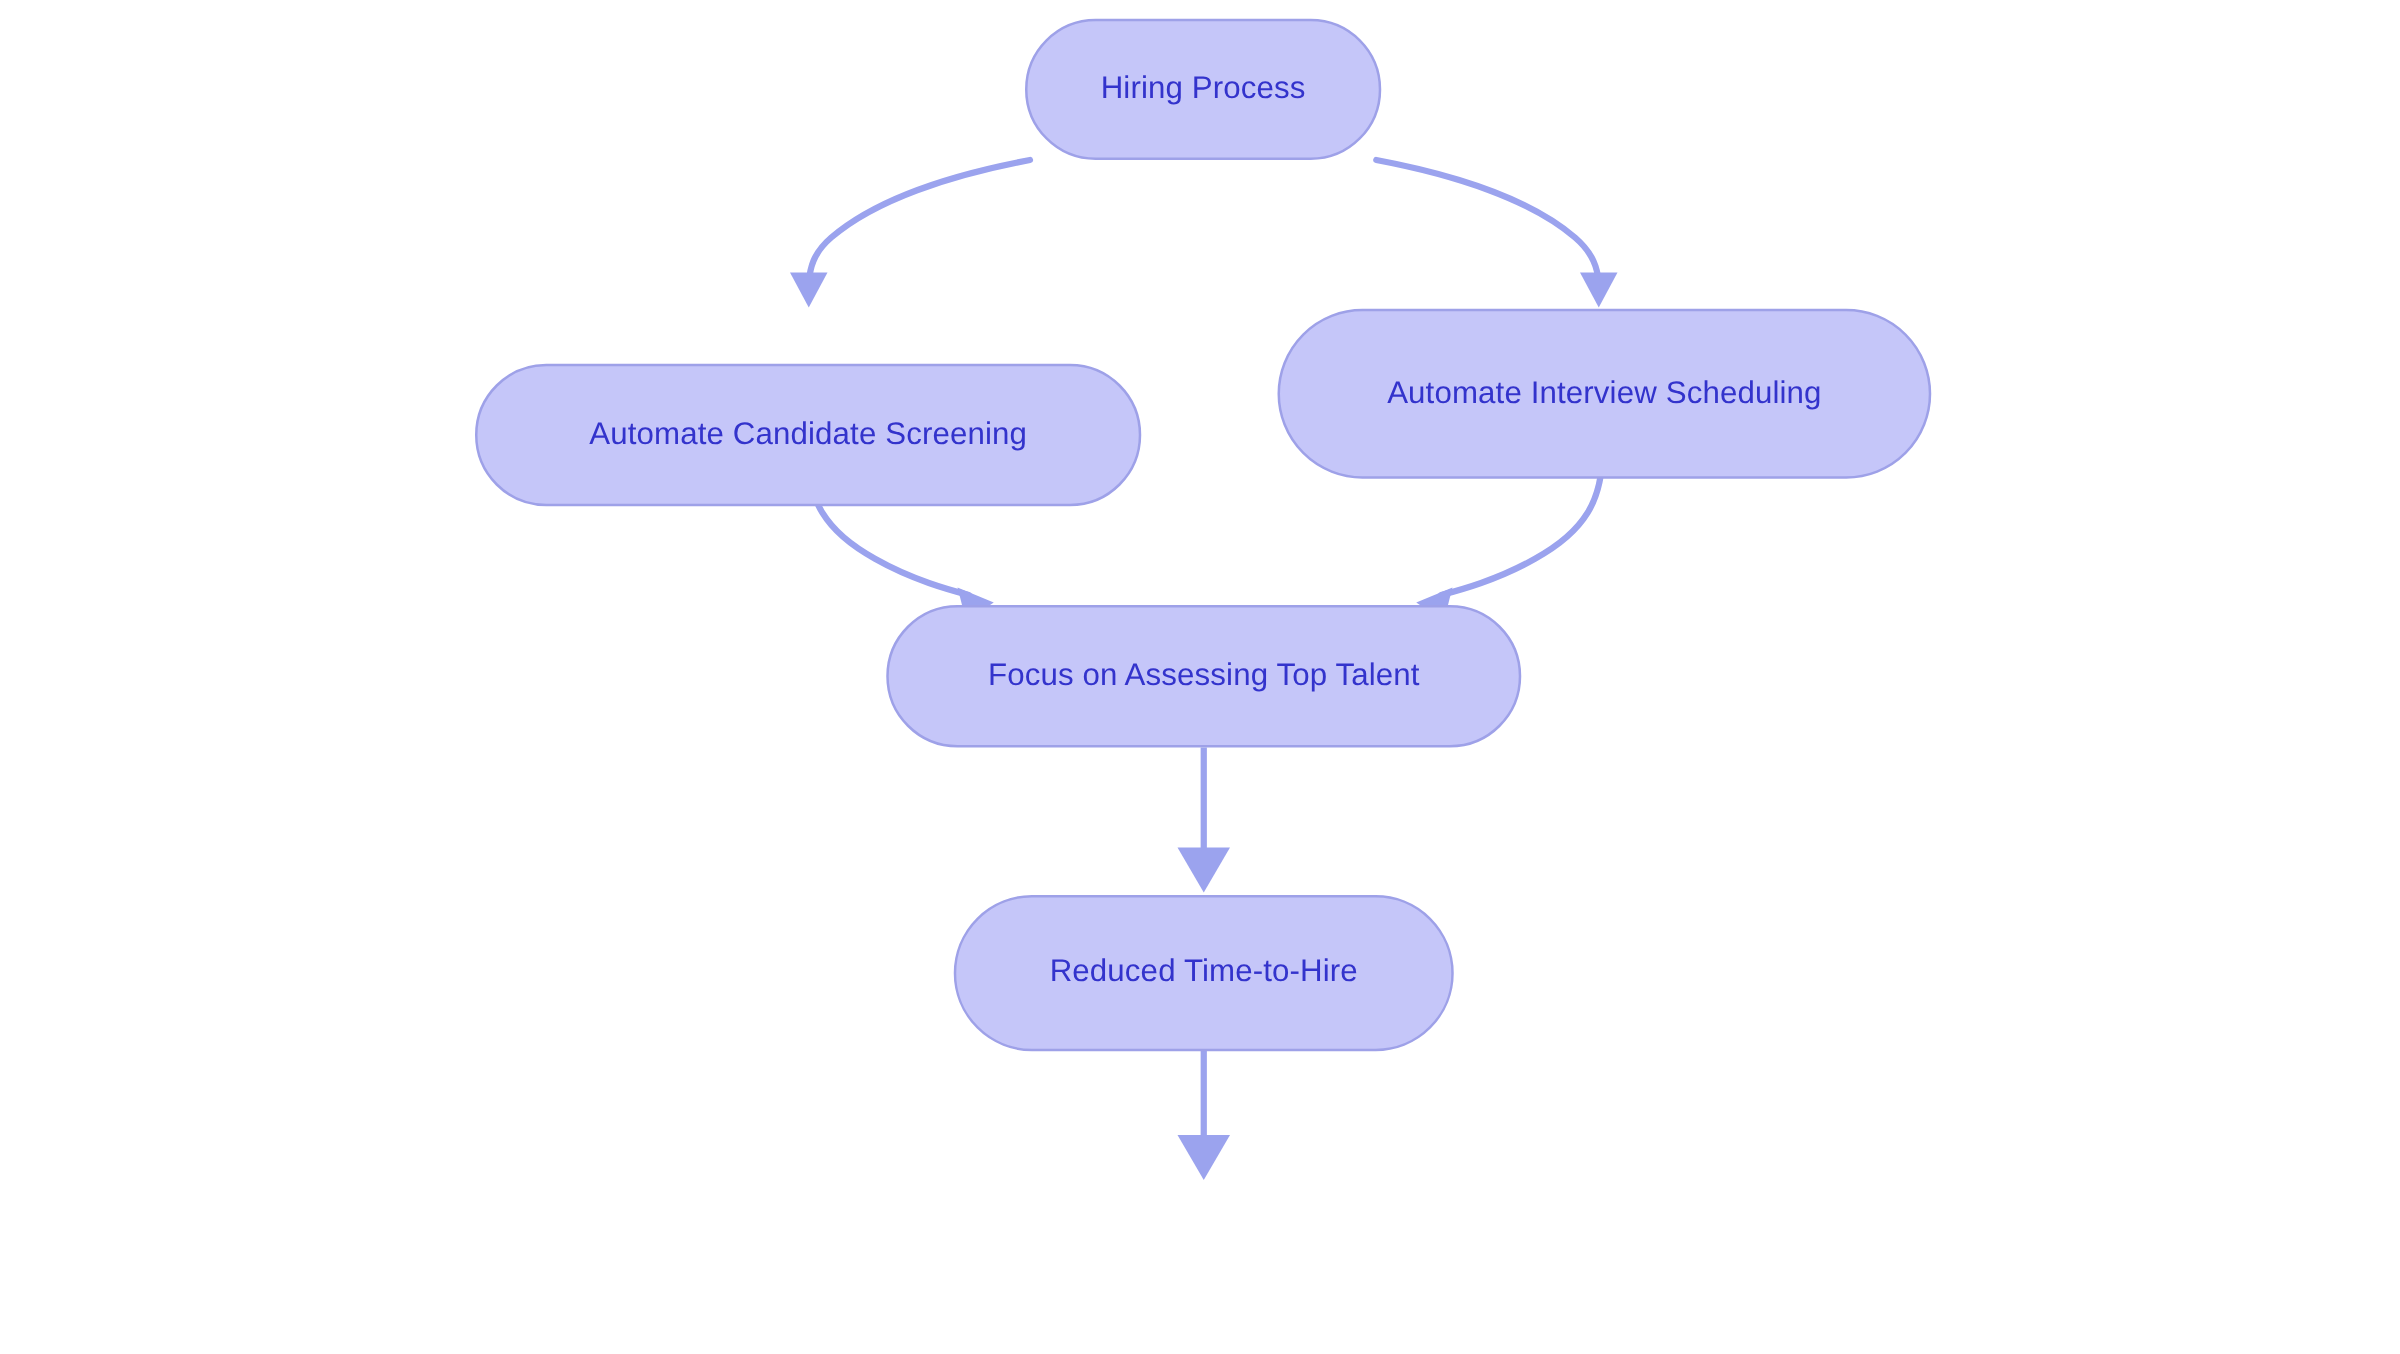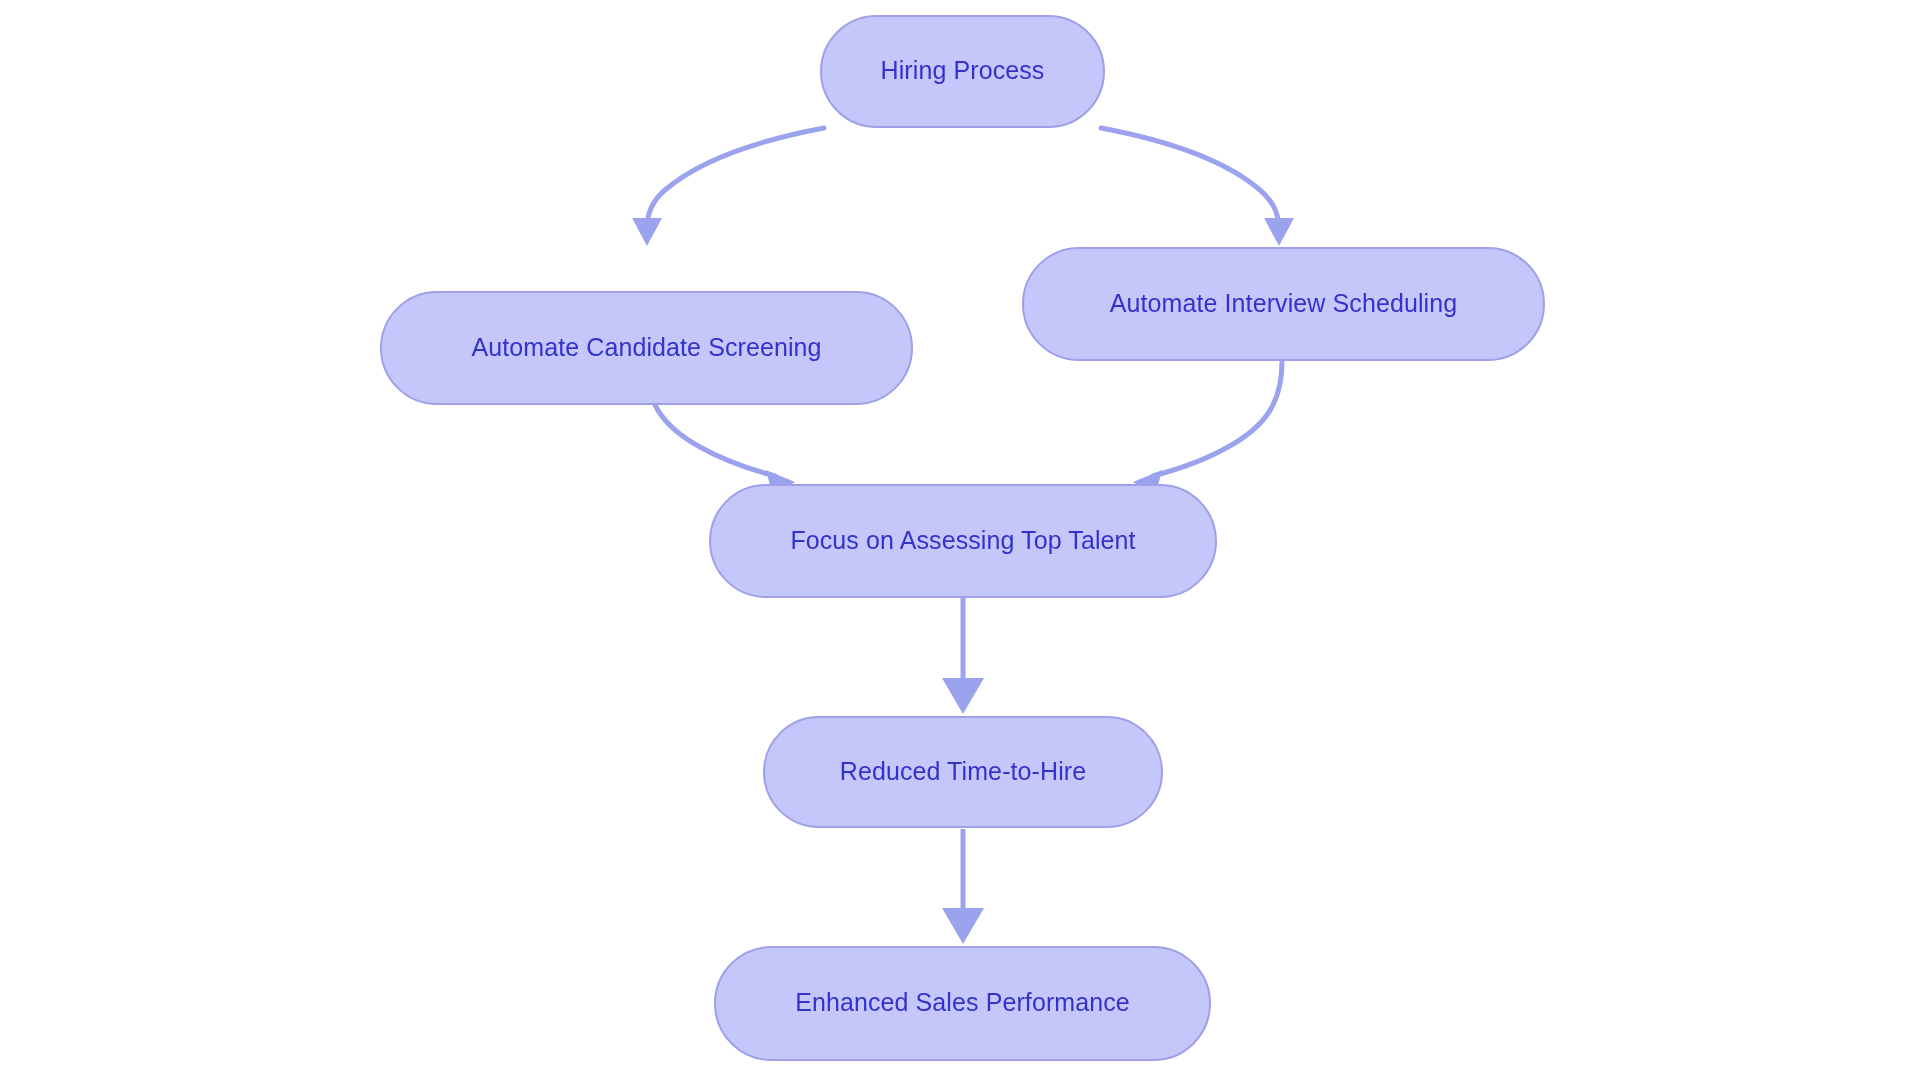--- a/index.html
+++ b/index.html
@@ -88,29 +88,26 @@
   </svg>
 
   <div class="node" style="left:820px; top:15px; width:285px; height:113px;">
     <span class="node-label">Hiring Process</span>
   </div>
 
   <div class="node" style="left:380px; top:247px; width:533px; height:114px;margin-top:44px;">
     <span class="node-label">Automate Candidate Screening</span>
   </div>
 
-  <div class="node" style="left:1022px; top:247px; width:523px; height:114px;">
+  <div class="node" style="left:1022px; top:247px; width:523px; height:136px;">
     <span class="node-label">Automate Interview Scheduling</span>
   </div>
 
   <div class="node" style="left:709px; top:484px; width:508px; height:114px;text-align:right;">
     <span class="node-label">Focus on Assessing Top Talent</span>
   </div>
 
-  <div class="node" style="left:763px; top:716px; width:400px; height:112px;">
+  <div class="node" style="left:763px; top:716px; width:400px; height:125px;">
     <span class="node-label">Reduced Time-to-Hire</span>
   </div>
 
-  <div class="node" style="left:714px; top:946px; width:497px; height:115px;">
-    <span class="node-label">Enhanced Sales Performance</span>
-  </div>
 
 </div>
 
 </body></html>

